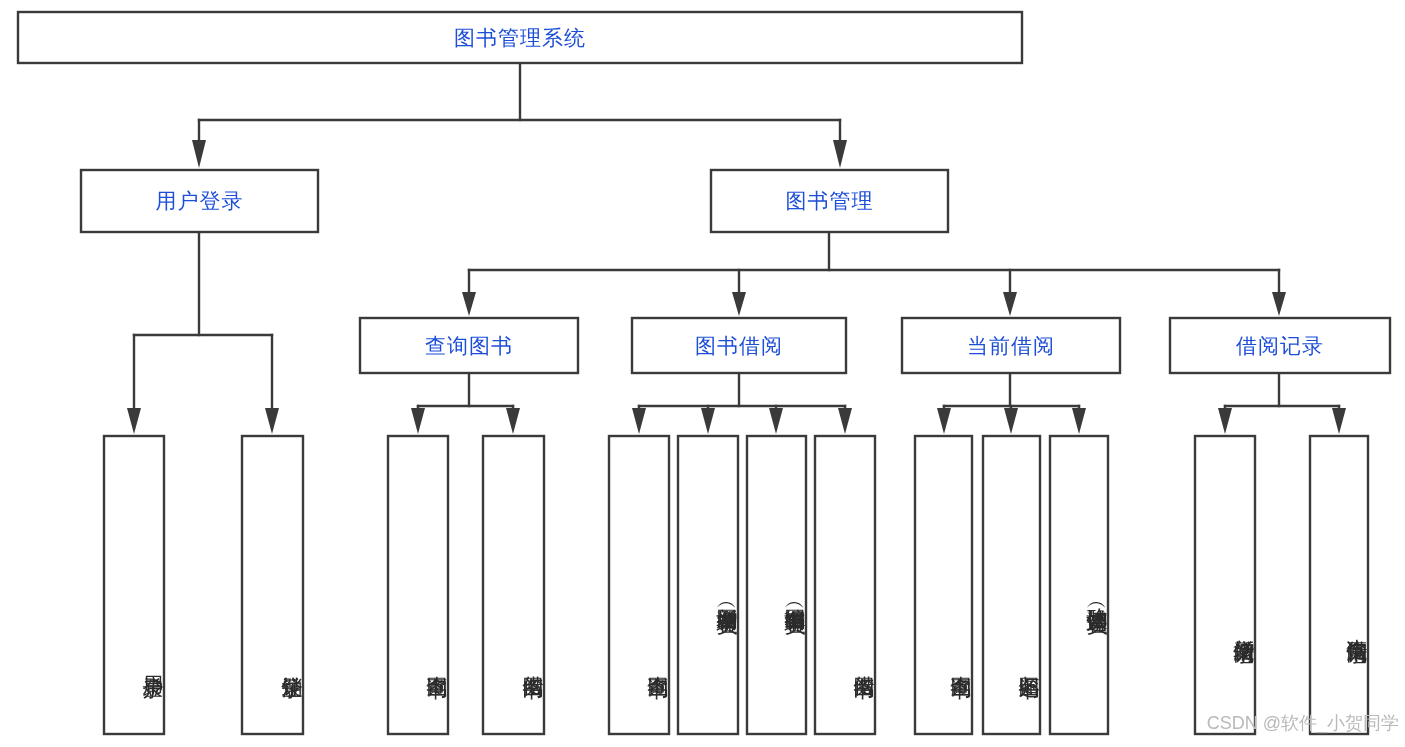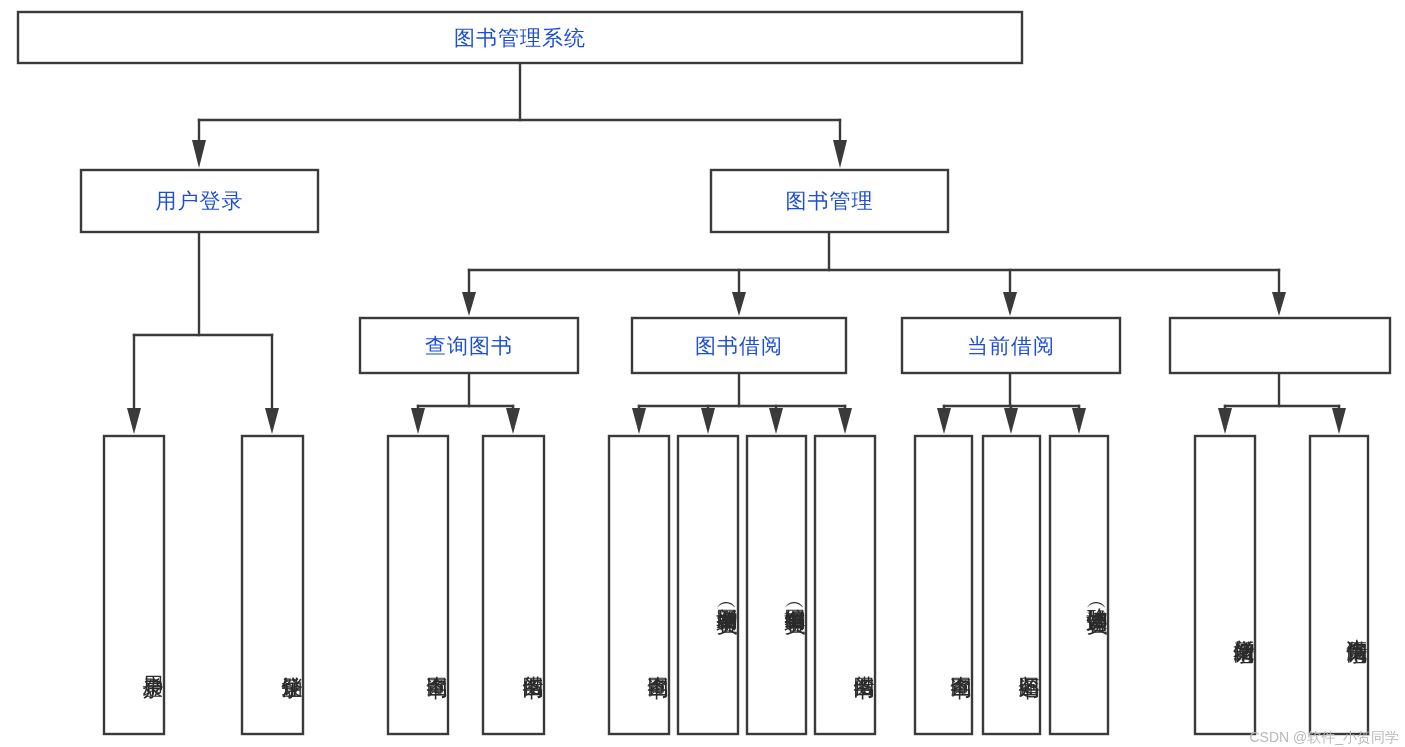--- a/index.html
+++ b/index.html
@@ -7,21 +7,21 @@
        font-family:"Liberation Sans","DejaVu Sans",sans-serif;}
   #stage{position:relative;width:1405px;height:747px;background:#fff;}
   svg{position:absolute;left:0;top:0;width:1405px;height:747px;}
   .node-rect{fill:#ffffff;stroke:#3a3a3a;stroke-width:2.4;}
   .edge{stroke:#3a3a3a;stroke-width:2.4;fill:none;stroke-linecap:square;}
   .arrow-head{fill:#3a3a3a;stroke:none;}
   .vbox-text{position:absolute;display:flex;align-items:flex-start;justify-content:center;
              writing-mode:vertical-rl;text-orientation:upright;
              font-size:21px;color:#2b2b2b;letter-spacing:1px;line-height:1;
              white-space:nowrap;pointer-events:none;}
-  .watermark{position:absolute;right:6px;bottom:0;font-size:14px;color:#b9b9b9;
+  .watermark{position:absolute;right:6px;bottom:12px;font-size:18px;color:#b9b9b9;
              font-family:"Liberation Sans","DejaVu Sans",sans-serif;white-space:nowrap;}
   .hbox-text{position:absolute;display:flex;align-items:center;justify-content:center;
              font-size:21px;color:#1d4ed8;letter-spacing:1px;white-space:nowrap;}
 </style>
 </head>
 <body>
 
 <div id="stage">
 
   <svg viewBox="0 0 1405 747">
@@ -128,20 +128,21 @@
   </svg>
 
   <div class="hbox-text" style="left:18px;top:12px;width:1004px;height:51px;">图书管理系统</div>
 
   <div class="hbox-text" style="left:81px;top:170px;width:237px;height:62px;">用户登录</div>
   <div class="hbox-text" style="left:711px;top:170px;width:237px;height:62px;">图书管理</div>
 
   <div class="hbox-text" style="left:360px;top:318px;width:218px;height:55px;">查询图书</div>
   <div class="hbox-text" style="left:632px;top:318px;width:214px;height:55px;text-align:right;">图书借阅</div>
   <div class="hbox-text" style="left:902px;top:318px;width:218px;height:55px;border-radius:23px;">当前借阅</div>
+  <div class="hbox-text" style="left:1170px;top:318px;width:220px;height:55px;">借阅记录</div>
 
   <div class="vbox-text" style="left:104px;top:436px;width:60px;height:298px;padding-top:76px;">用户登录</div>
   <div class="vbox-text" style="left:242px;top:436px;width:61px;height:298px;padding-top:76px;">注销登录</div>
   <div class="vbox-text" style="left:388px;top:436px;width:60px;height:298px;padding-top:76px;">查询图书</div>
   <div class="vbox-text" style="left:483px;top:436px;width:61px;height:298px;padding-top:76px;">借阅图书</div>
 
   <div class="vbox-text" style="left:609px;top:436px;width:60px;height:298px;padding-top:76px;">查询图书</div>
   <div class="vbox-text" style="left:678px;top:436px;width:60px;height:298px;padding-top:10px;">新增图书（管理员）</div>
   <div class="vbox-text" style="left:747px;top:436px;width:59px;height:298px;padding-top:10px;">编辑图书（管理员）</div>
   <div class="vbox-text" style="left:815px;top:436px;width:60px;height:298px;padding-top:76px;">借阅图书</div>

